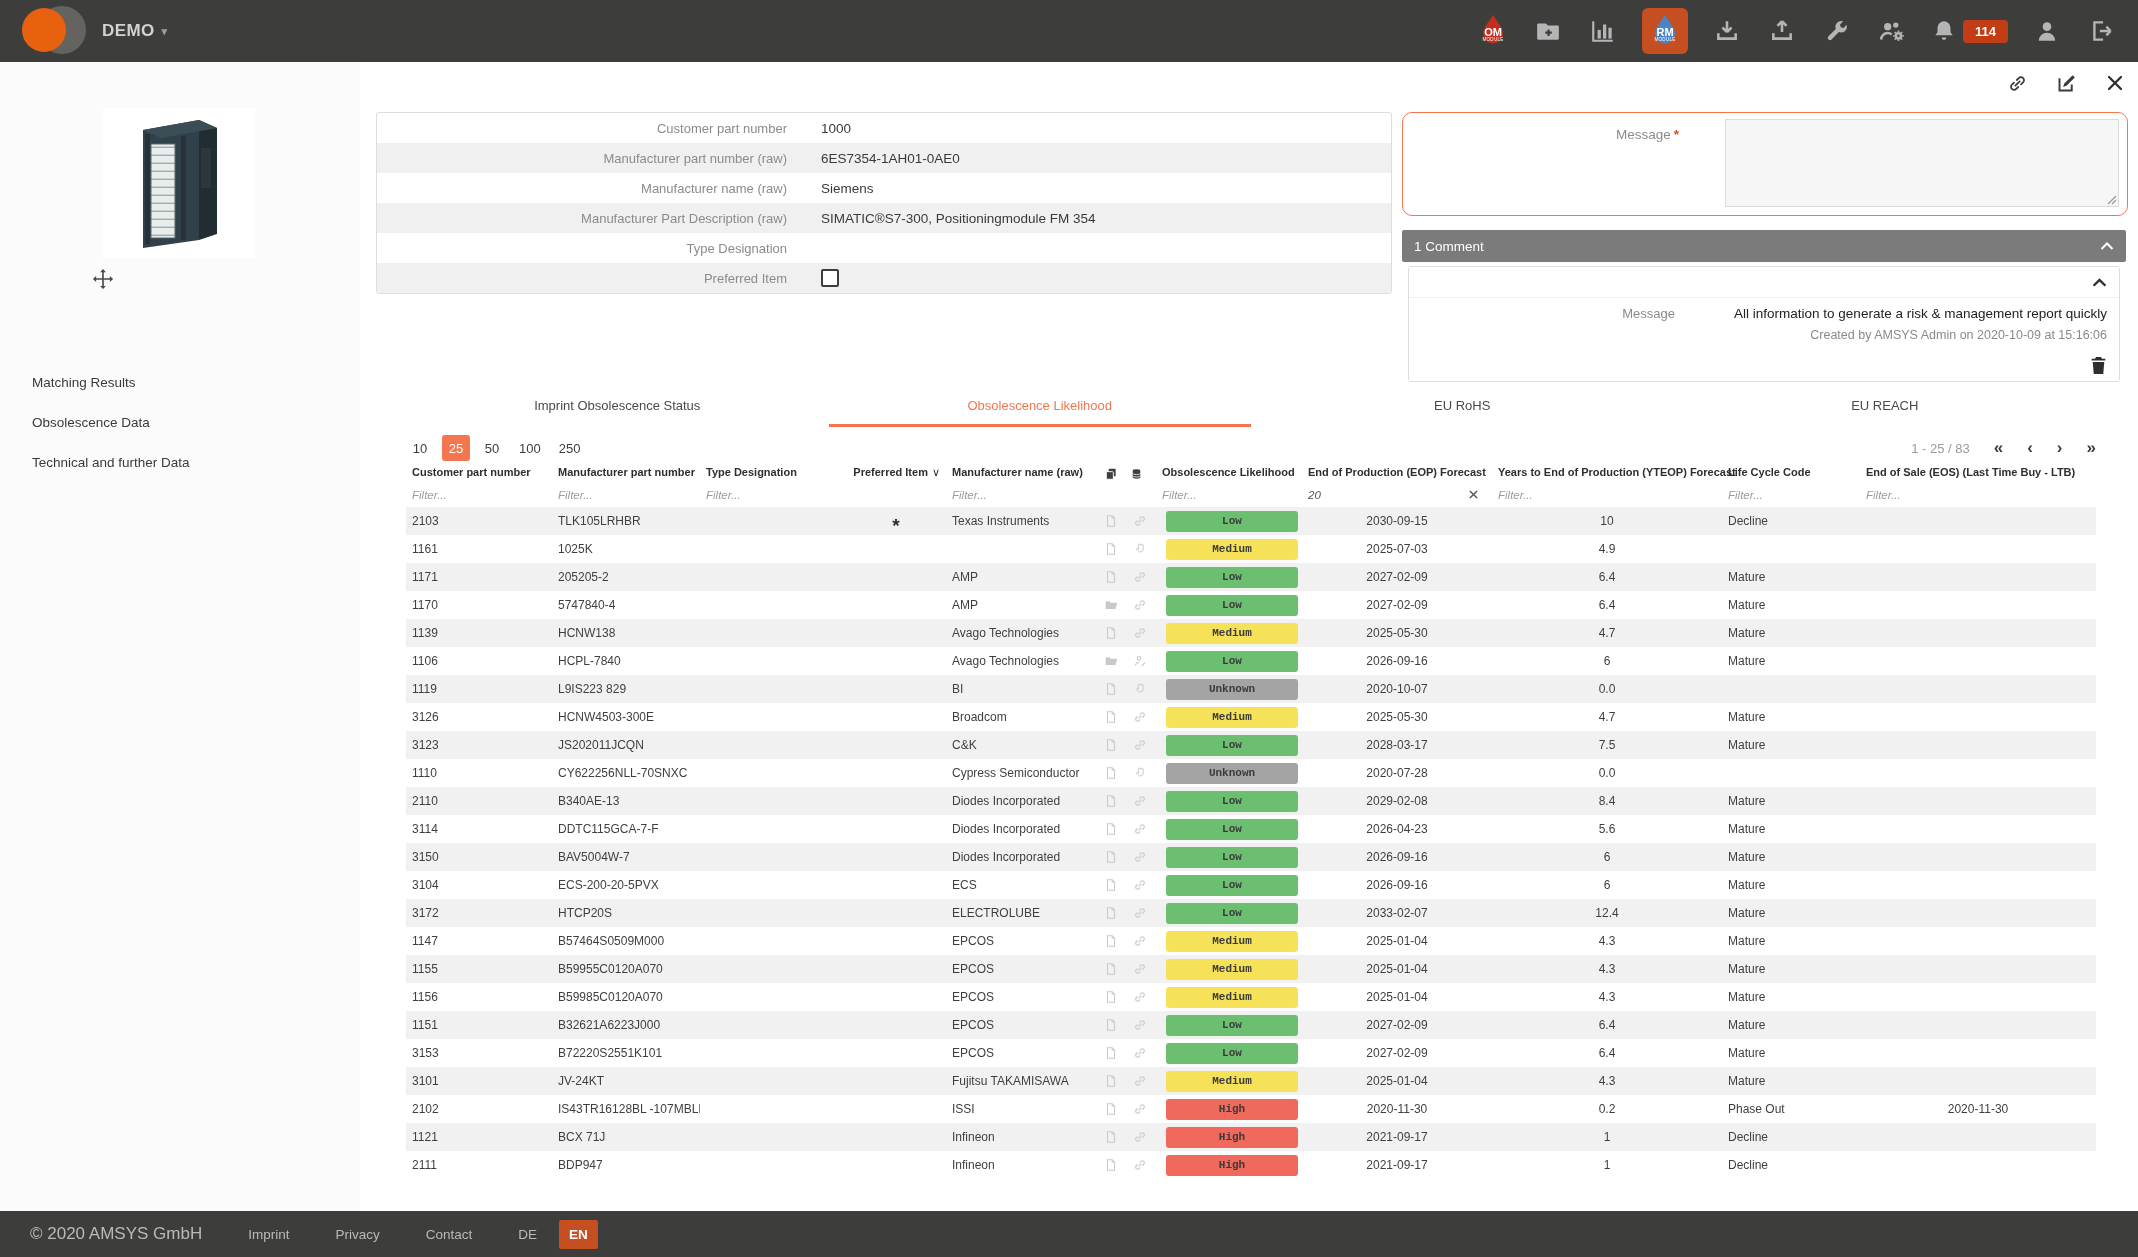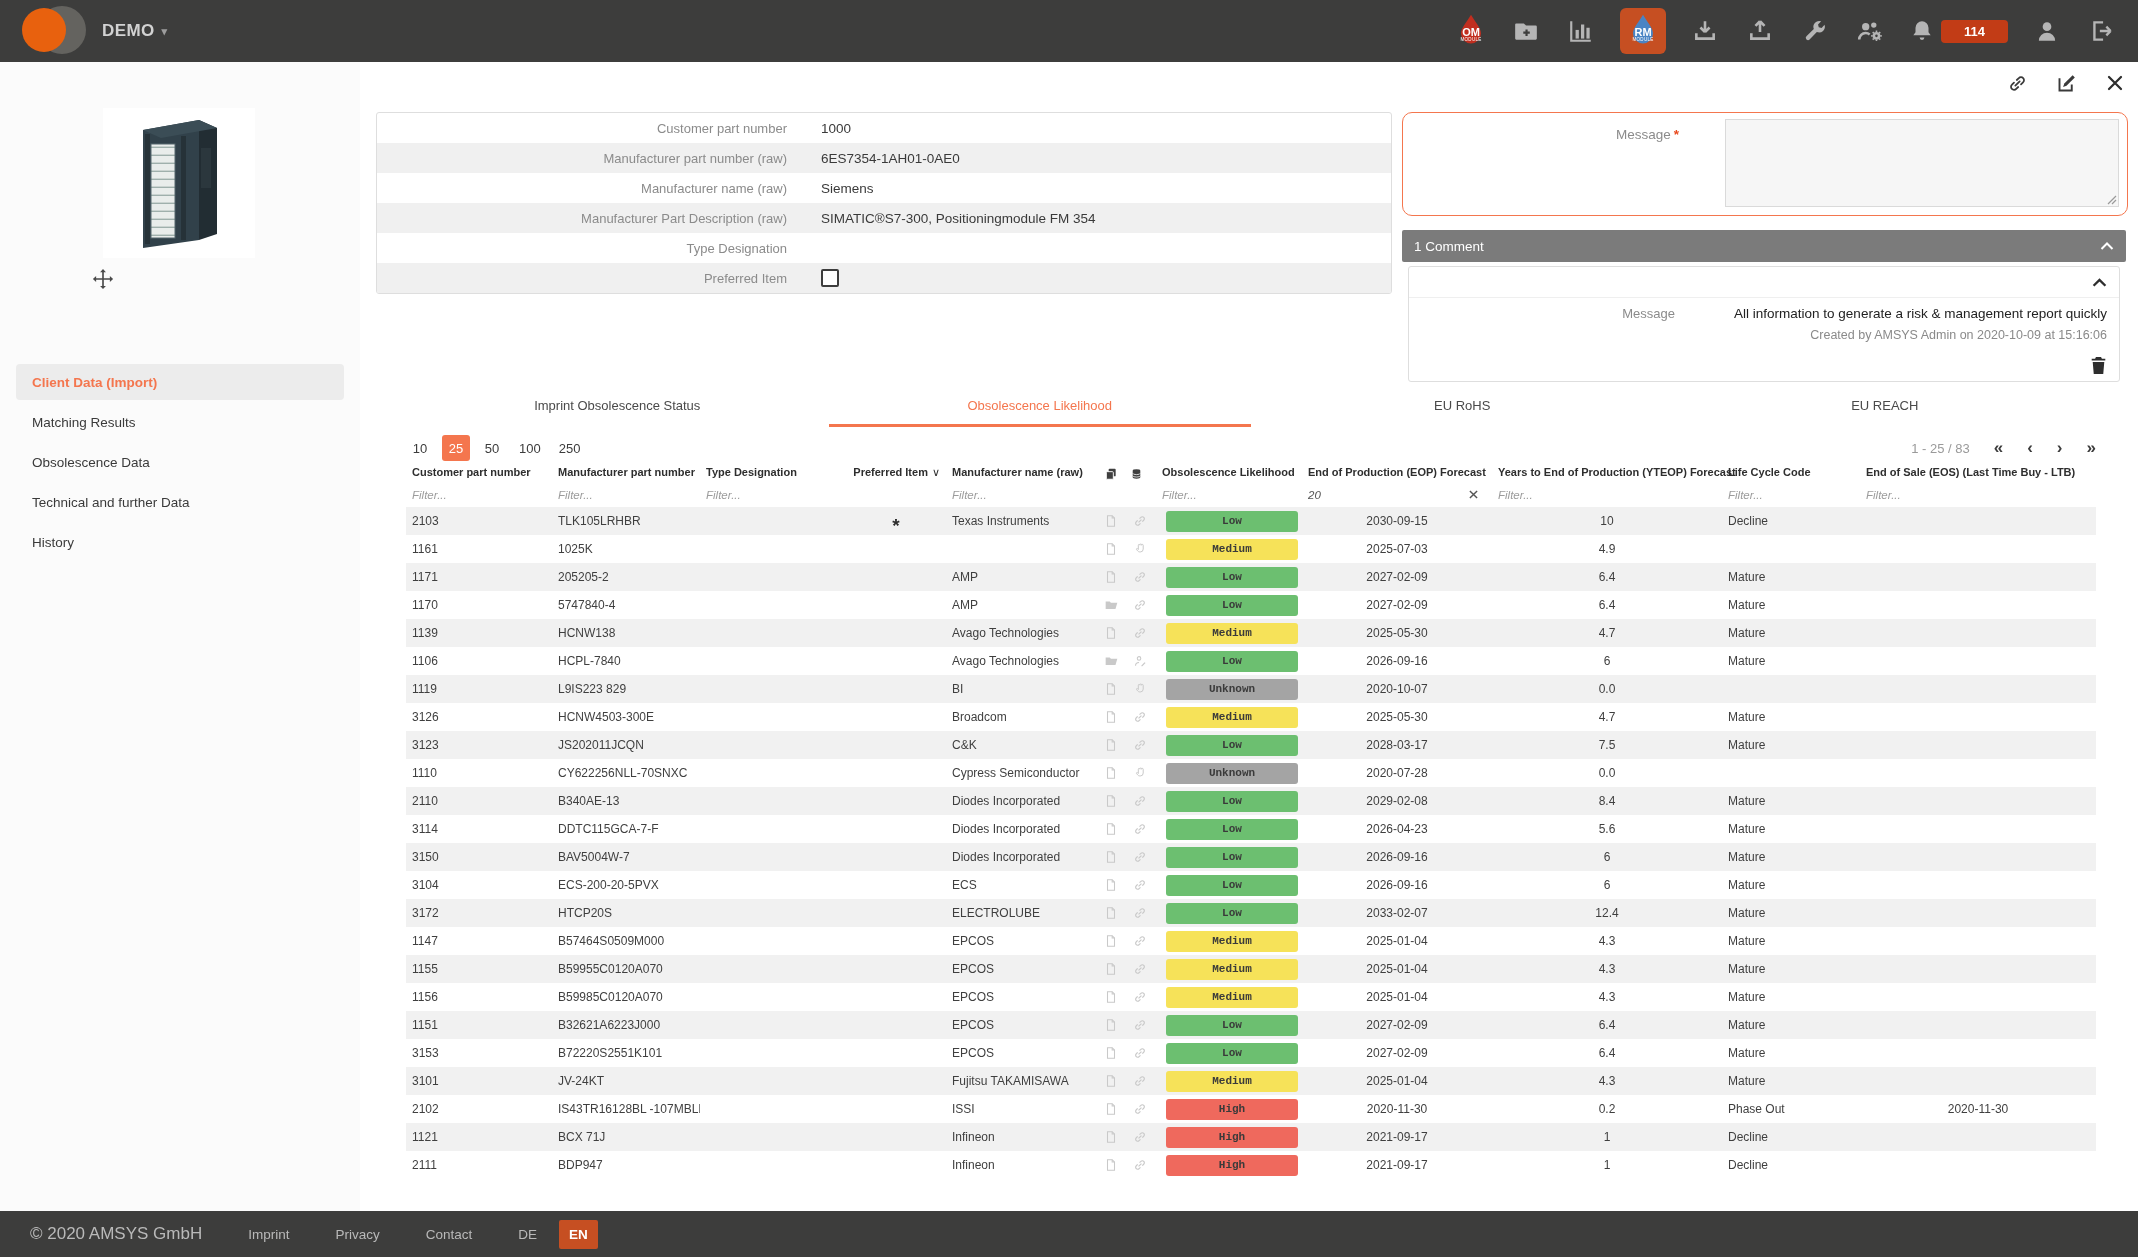--- a/index.html
+++ b/index.html
@@ -15,21 +15,21 @@
   .org{display:flex;align-items:center;margin-left:12px;color:#d2d2d2;font-size:17px;font-weight:700;letter-spacing:.4px;}
   .org .caret{margin-left:7px;font-size:11px;color:#9d9d9d;}
   .top-icons{margin-left:auto;display:flex;align-items:center;gap:23px;padding-right:20px;}
   .tool{width:32px;height:32px;display:flex;align-items:center;justify-content:center;}
   .module-tile{width:46px;height:46px;border-radius:6px;display:flex;align-items:center;justify-content:center;}
   .module-tile.active{background:#c64f22;}
   .drop{position:relative;width:30px;height:36px;}
   .drop-label{position:absolute;left:0;top:13px;width:100%;text-align:center;color:#fff;font-size:11px;font-weight:700;}
   .drop-sub{position:absolute;left:0;top:24px;width:100%;text-align:center;color:#fff;font-size:4.5px;letter-spacing:.3px;}
   .bell-group{display:flex;align-items:center;gap:6px;}
-  .count-badge{background:#c23c16;color:#fff;font-weight:700;font-size:13px;line-height:1;padding:5px 23px;border-radius:4px;}
+  .count-badge{background:#c23c16;color:#fff;font-weight:700;font-size:13px;line-height:1;padding:5px 12px;border-radius:4px;}
 
   
   .sidebar{position:absolute;top:62px;left:0;width:360px;bottom:46px;background:#fbfbfb;}
   .prod-img{position:absolute;left:103px;top:46px;width:152px;height:150px;background:#fff;}
   .move-handle{position:absolute;left:92px;top:206px;width:22px;height:22px;}
   .side-menu{position:absolute;left:16px;right:16px;top:302px;}
   .side-item{height:36px;display:flex;align-items:center;padding-left:16px;margin-bottom:4px;border-radius:4px;
              font-size:13.5px;color:#3a3a3a;cursor:pointer;}
   .side-item.active{background:#ececec;color:#f4764e;font-weight:700;}
 
@@ -229,25 +229,23 @@
       <rect x="98" y="40" width="10" height="40" fill="#2b373d"></rect>
     </svg>
   </div>
   <div class="move-handle">
     <svg width="22" height="22" viewBox="0 0 24 24">
         <path d="M12 4v16M4 12h16" stroke="#4a4a4a" stroke-width="1.8"></path>
         <path d="M12 1l-3.2 3.5h6.4zM12 23l-3.2-3.5h6.4zM1 12l3.5-3.2v6.4zM23 12l-3.5-3.2v6.4z" fill="#4a4a4a"></path>
       </svg>
   </div>
   <div class="side-menu">
-      <div class="side-item active">Client Data (Import)</div>
       <div class="side-item">Matching Results</div>
       <div class="side-item">Obsolescence Data</div>
       <div class="side-item">Technical and further Data</div>
-      <div class="side-item">History</div>
     </div>
 </div>
 
 <div class="details">
     <div class="d-row">
       <span class="d-label">Customer part number</span>
       <span class="d-value">1000</span>
     </div>
     <div class="d-row odd">
       <span class="d-label">Manufacturer part number (raw)</span>

